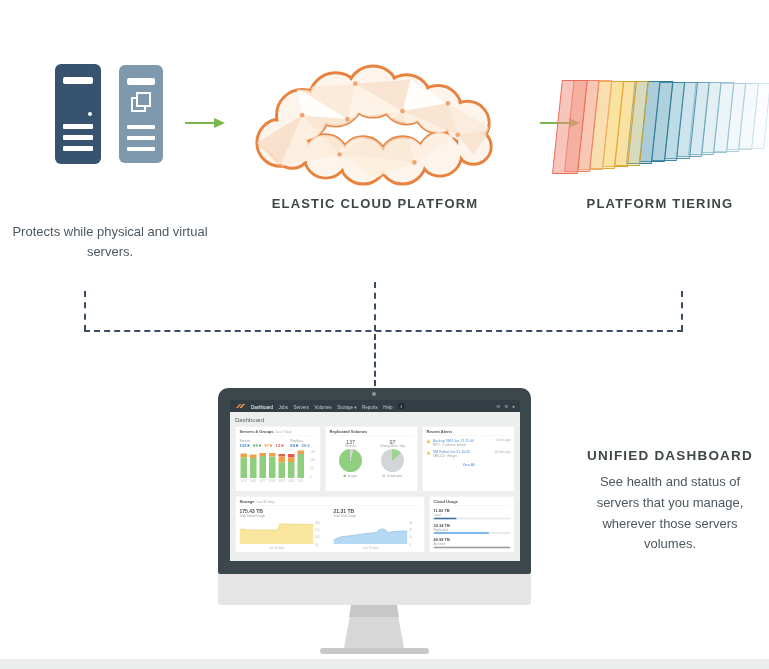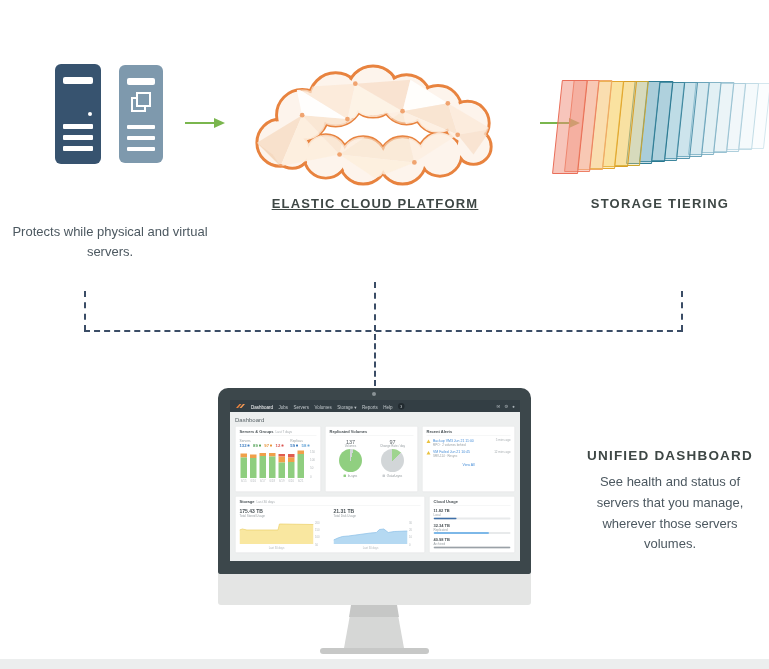--- a/index.html
+++ b/index.html
@@ -26,21 +26,21 @@
   .arrow.a1{left:185px;}
   .arrow.a2{left:540px;}
   .cloud-wrap{position:absolute;left:237px;top:60px;width:276px;height:126px;}
   .tiers-wrap{position:absolute;left:552px;top:70px;width:215px;height:110px;}
   .tier-panel{position:absolute;width:24px;border:1.5px solid;transform:skewX(-6deg);
     transform-origin:left bottom;border-radius:1px;}
   
   .step-head{position:absolute;font-size:13px;font-weight:bold;color:#3e4745;
     letter-spacing:1.2px;text-align:center;top:196px;}
   .step-head.s1{left:0;width:220px;}
-  .step-head.s2{left:255px;width:240px;text-decoration:underline;}
+  .step-head.s2{left:255px;width:240px;}
   .step-head.s3{left:565px;width:190px;}
   .step-desc{position:absolute;font-size:13px;color:#4c5860;text-align:center;line-height:1.55;top:222px;}
   .step-desc.s1{left:0;width:220px;}
   .step-desc.s2{left:255px;width:240px;}
   .step-desc.s3{left:565px;width:190px;}
   
   .dash-v{position:absolute;width:0;border-left:2px dashed #3b4d66;}
   .dash-h{position:absolute;height:0;border-top:2px dashed #3b4d66;}
   .dv-left{left:84px;top:291px;height:40px;}
   .dv-ctop{left:374px;top:282px;height:49px;}
@@ -259,21 +259,21 @@
       <div class="tier-panel" style="left: 111.6px; top: 11.8px; height: 74.9px; z-index: 21; border-color: rgb(85, 149, 173); background: rgba(150, 200, 215, 0.3);"></div>
       <div class="tier-panel" style="left: 124px; top: 12px; height: 73px; z-index: 20; border-color: rgb(107, 164, 186); background: rgba(165, 205, 220, 0.28);"></div>
       <div class="tier-panel" style="left: 136.4px; top: 12.2px; height: 71.1px; z-index: 19; border-color: rgb(132, 180, 198); background: rgba(180, 215, 228, 0.25);"></div>
       <div class="tier-panel" style="left: 148.8px; top: 12.4px; height: 69.2px; z-index: 18; border-color: rgb(154, 194, 210); background: rgba(195, 222, 232, 0.22);"></div>
       <div class="tier-panel" style="left: 161.2px; top: 12.6px; height: 67.3px; z-index: 17; border-color: rgb(174, 207, 220); background: rgba(205, 228, 236, 0.18);"></div>
       <div class="tier-panel" style="left: 173.6px; top: 12.8px; height: 65.4px; z-index: 16; border-color: rgb(194, 220, 230); background: rgba(215, 233, 240, 0.15);"></div>
       <div class="tier-panel" style="left: 186px; top: 13px; height: 63.5px; z-index: 15; border-color: rgb(213, 231, 238); background: rgba(225, 238, 244, 0.12);"></div>
     </div>
 
   <div class="step-head s2">ELASTIC CLOUD PLATFORM</div>
-  <div class="step-head s3">STORAGE TIERING</div>
+  <div class="step-head s3">PLATFORM TIERING</div>
   <div class="step-desc s1">Protects while physical and virtual servers.</div>
 
   <div class="dash-v dv-left"></div>
   <div class="dash-v dv-ctop"></div>
   <div class="dash-v dv-right"></div>
   <div class="dash-h dh-main"></div>
   <div class="dash-v dv-cbot"></div>
 
   <div class="bezel"></div>
   <div class="camera"></div>

